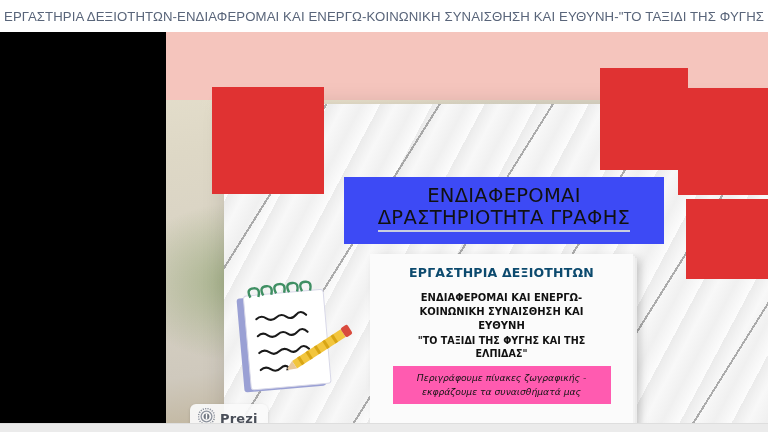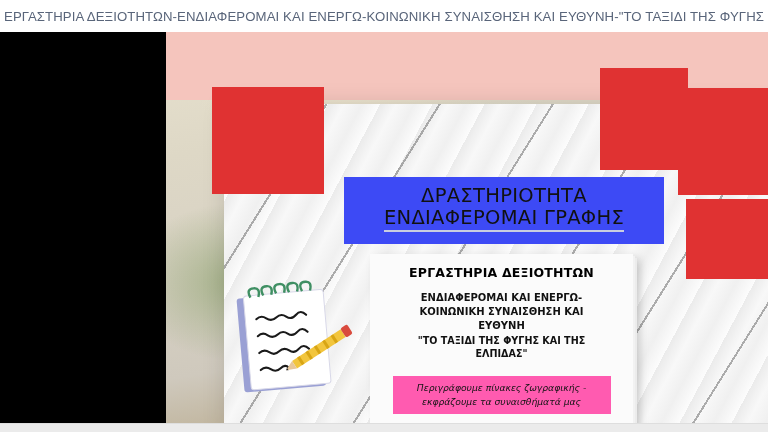--- a/index.html
+++ b/index.html
@@ -134,37 +134,37 @@
     background: #fbfbfb;
     z-index: 13;
     box-shadow:
       2px 2px 0 #f2f2f2,
       4px 4px 0 #ececec,
       6px 5px 9px rgba(0,0,0,.22);
     padding: 9px 10px 6px;
     display: flex; flex-direction: column; align-items: center;
   }
   #card-heading {
-    font-size: 12.5px; font-weight: bold; color: #000000;
+    font-size: 12.5px; font-weight: bold; color: #0c4a6e;
     letter-spacing: .2px; text-align: center; margin-top: 2px;
     white-space: nowrap;
     font-family: "DejaVu Sans", sans-serif;
   }
   #card-subtitle {
     font-size: 10px; font-weight: bold; color: #111;
     text-align: center; line-height: 1.42; margin-top: 11px;
     font-family: "DejaVu Sans", sans-serif;
   }
   #card-quote {
     font-size: 9.6px; font-weight: bold; color: #111;
     text-align: center; line-height: 1.42;
     font-family: "DejaVu Sans", sans-serif;
   }
   #pink-box {
-    margin-top: 15px;
+    margin-top: 5px;
     width: 218px;
     background: #ff5bb0;
     padding: 5px 6px 6px;
     text-align: center;
   }
   #pink-box-text {
     font-size: 9.2px; color: #141414; line-height: 1.5;
     font-family: "DejaVu Sans", sans-serif;
     font-style: italic;
   }
@@ -257,37 +257,48 @@
             <rect x="108" y="64" width="3" height="9"></rect>
           </g>
           <polygon points="62,64 62,73 52,68.5" fill="#e8c79a"></polygon>
           <polygon points="54,67 54,70 52,68.5" fill="#2b2b2b"></polygon>
           <rect x="120" y="63" width="8" height="11" rx="2" fill="#d94a3d"></rect>
         </g>
       </svg>
     </div>
 
     <div id="title-block">
-      <div class="title-line" id="title-line-1">ΔΡΑΣΤΗΡΙΟΤΗΤΑ</div>
-      <div class="title-line" id="title-line-2">ΕΝΔΙΑΦΕΡΟΜΑΙ ΓΡΑΦΗΣ</div>
+      <div class="title-line" id="title-line-1">ΕΝΔΙΑΦΕΡΟΜΑΙ</div>
+      <div class="title-line" id="title-line-2">ΔΡΑΣΤΗΡΙΟΤΗΤΑ ΓΡΑΦΗΣ</div>
     </div>
 
     <div id="paper-card">
       <div id="card-heading">ΕΡΓΑΣΤΗΡΙΑ ΔΕΞΙΟΤΗΤΩΝ</div>
       <div id="card-subtitle" style="white-space: pre-line;">ΕΝΔΙΑΦΕΡΟΜΑΙ ΚΑΙ ΕΝΕΡΓΩ-
 ΚΟΙΝΩΝΙΚΗ ΣΥΝΑΙΣΘΗΣΗ ΚΑΙ
 ΕΥΘΥΝΗ</div>
       <div id="card-quote" style="white-space: pre-line;">"ΤΟ ΤΑΞΙΔΙ ΤΗΣ ΦΥΓΗΣ ΚΑΙ ΤΗΣ
 ΕΛΠΙΔΑΣ"</div>
       <div id="pink-box">
         <div id="pink-box-text" style="white-space: pre-line;">Περιγράφουμε πίνακες ζωγραφικής -
 εκφράζουμε τα συναισθήματά μας</div>
       </div>
     </div>
 
     <div id="letterbox-left"></div>
 
+    <div id="prezi-badge">
+      <span>
+        <svg width="17" height="17" viewBox="0 0 17 17" xmlns="http://www.w3.org/2000/svg">
+          <circle cx="8.5" cy="8.5" r="8" fill="none" stroke="#8d939e" stroke-width="1.6" stroke-dasharray="1.2 1.2"></circle>
+          <circle cx="8.5" cy="8.5" r="5.4" fill="none" stroke="#8d939e" stroke-width="1.3"></circle>
+          <circle cx="8.5" cy="8.5" r="2.9" fill="#6f757f"></circle>
+          <rect x="7.8" y="5.6" width="1.4" height="5.8" fill="#ffffff"></rect>
+        </svg>
+      </span>
+      <span id="prezi-label">Prezi</span>
+    </div>
 
   </div>
 
   <div id="bottom-strip"></div>
 
 </div>
 
 </body></html>

